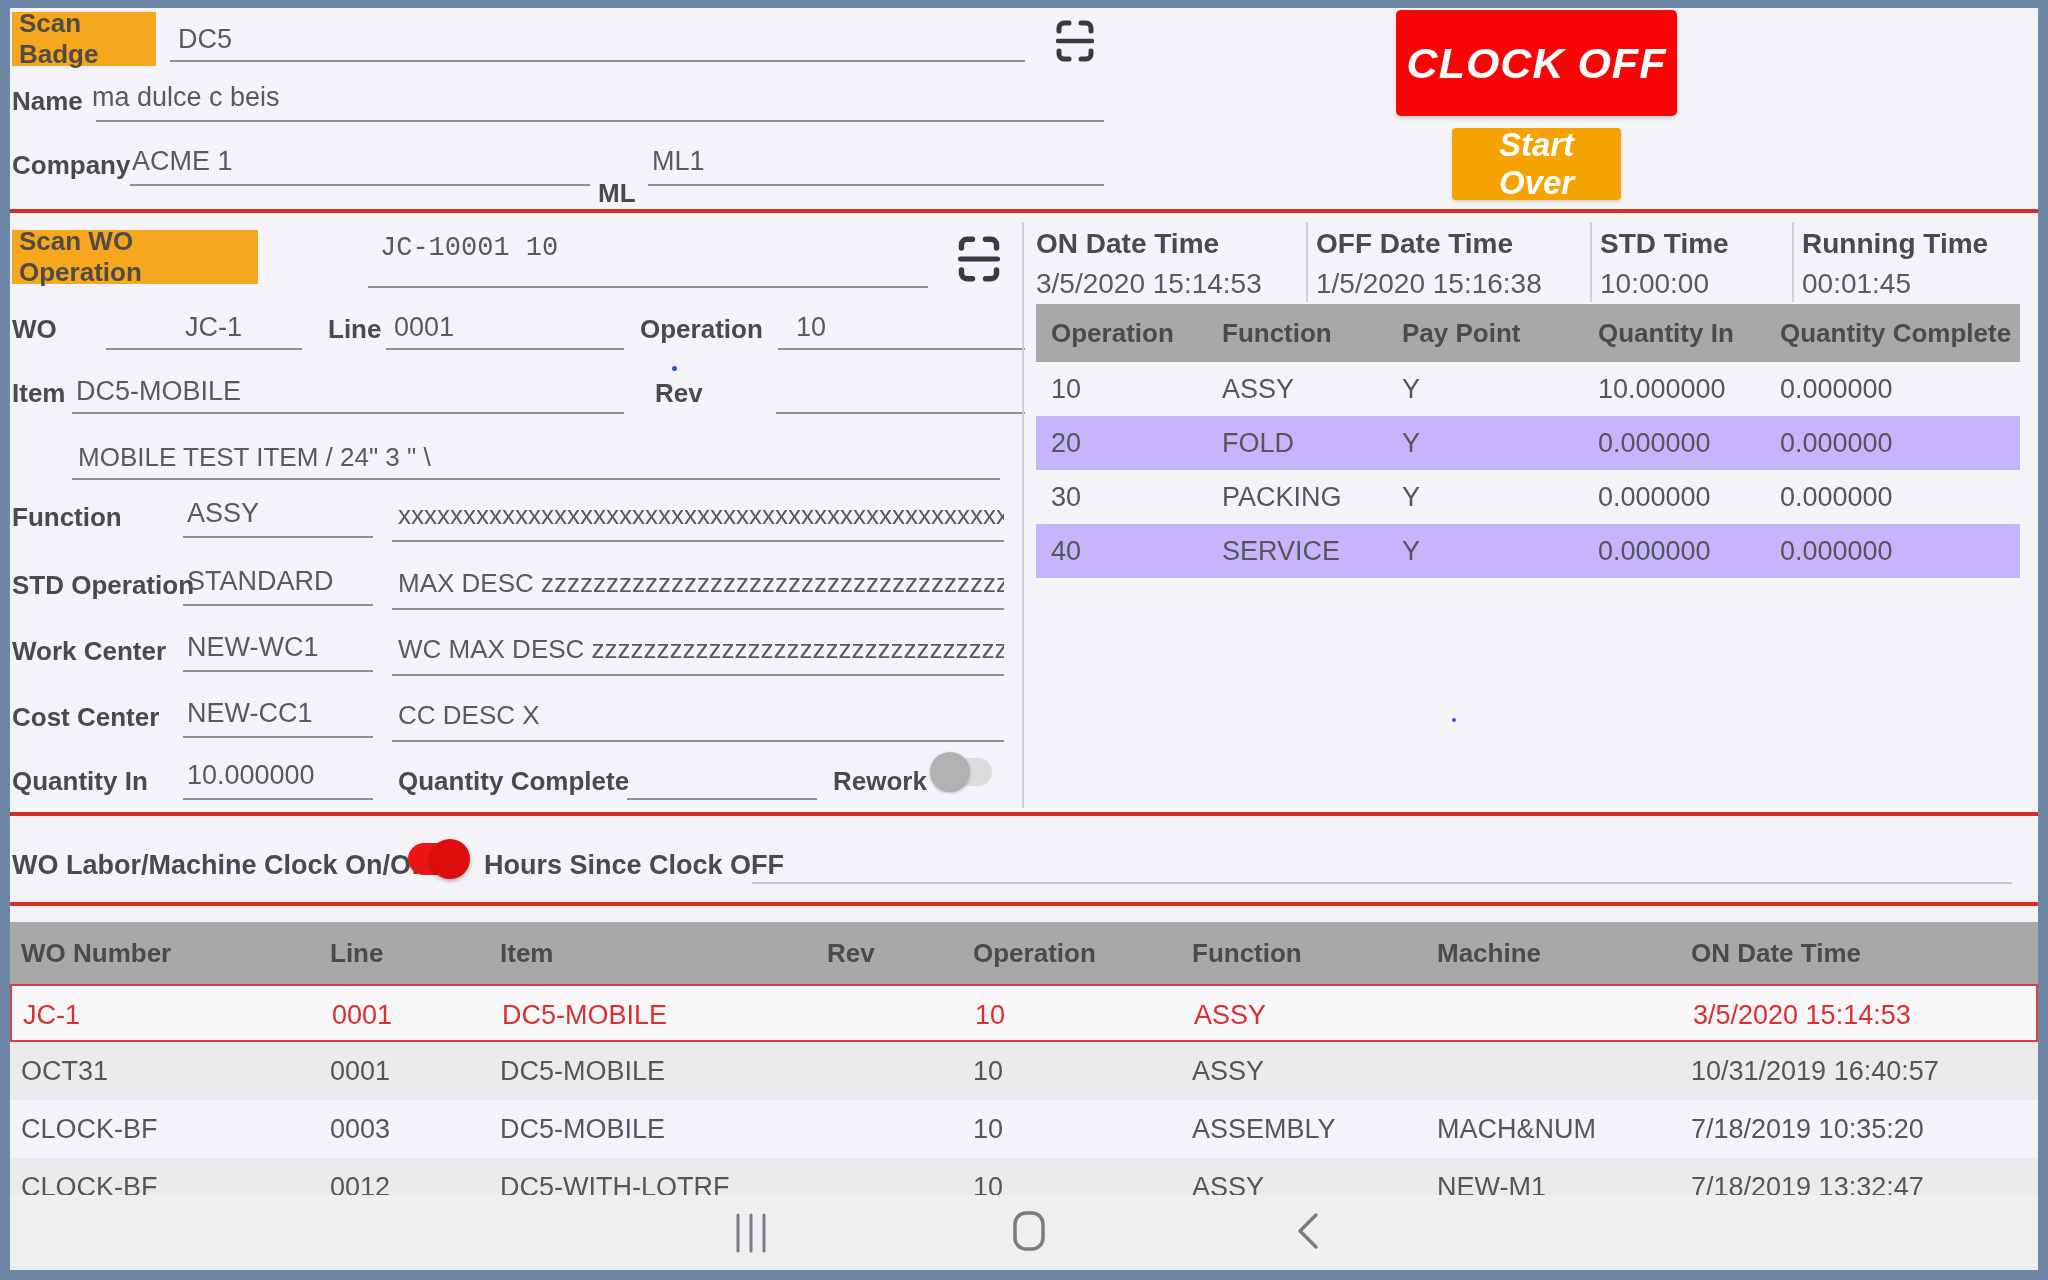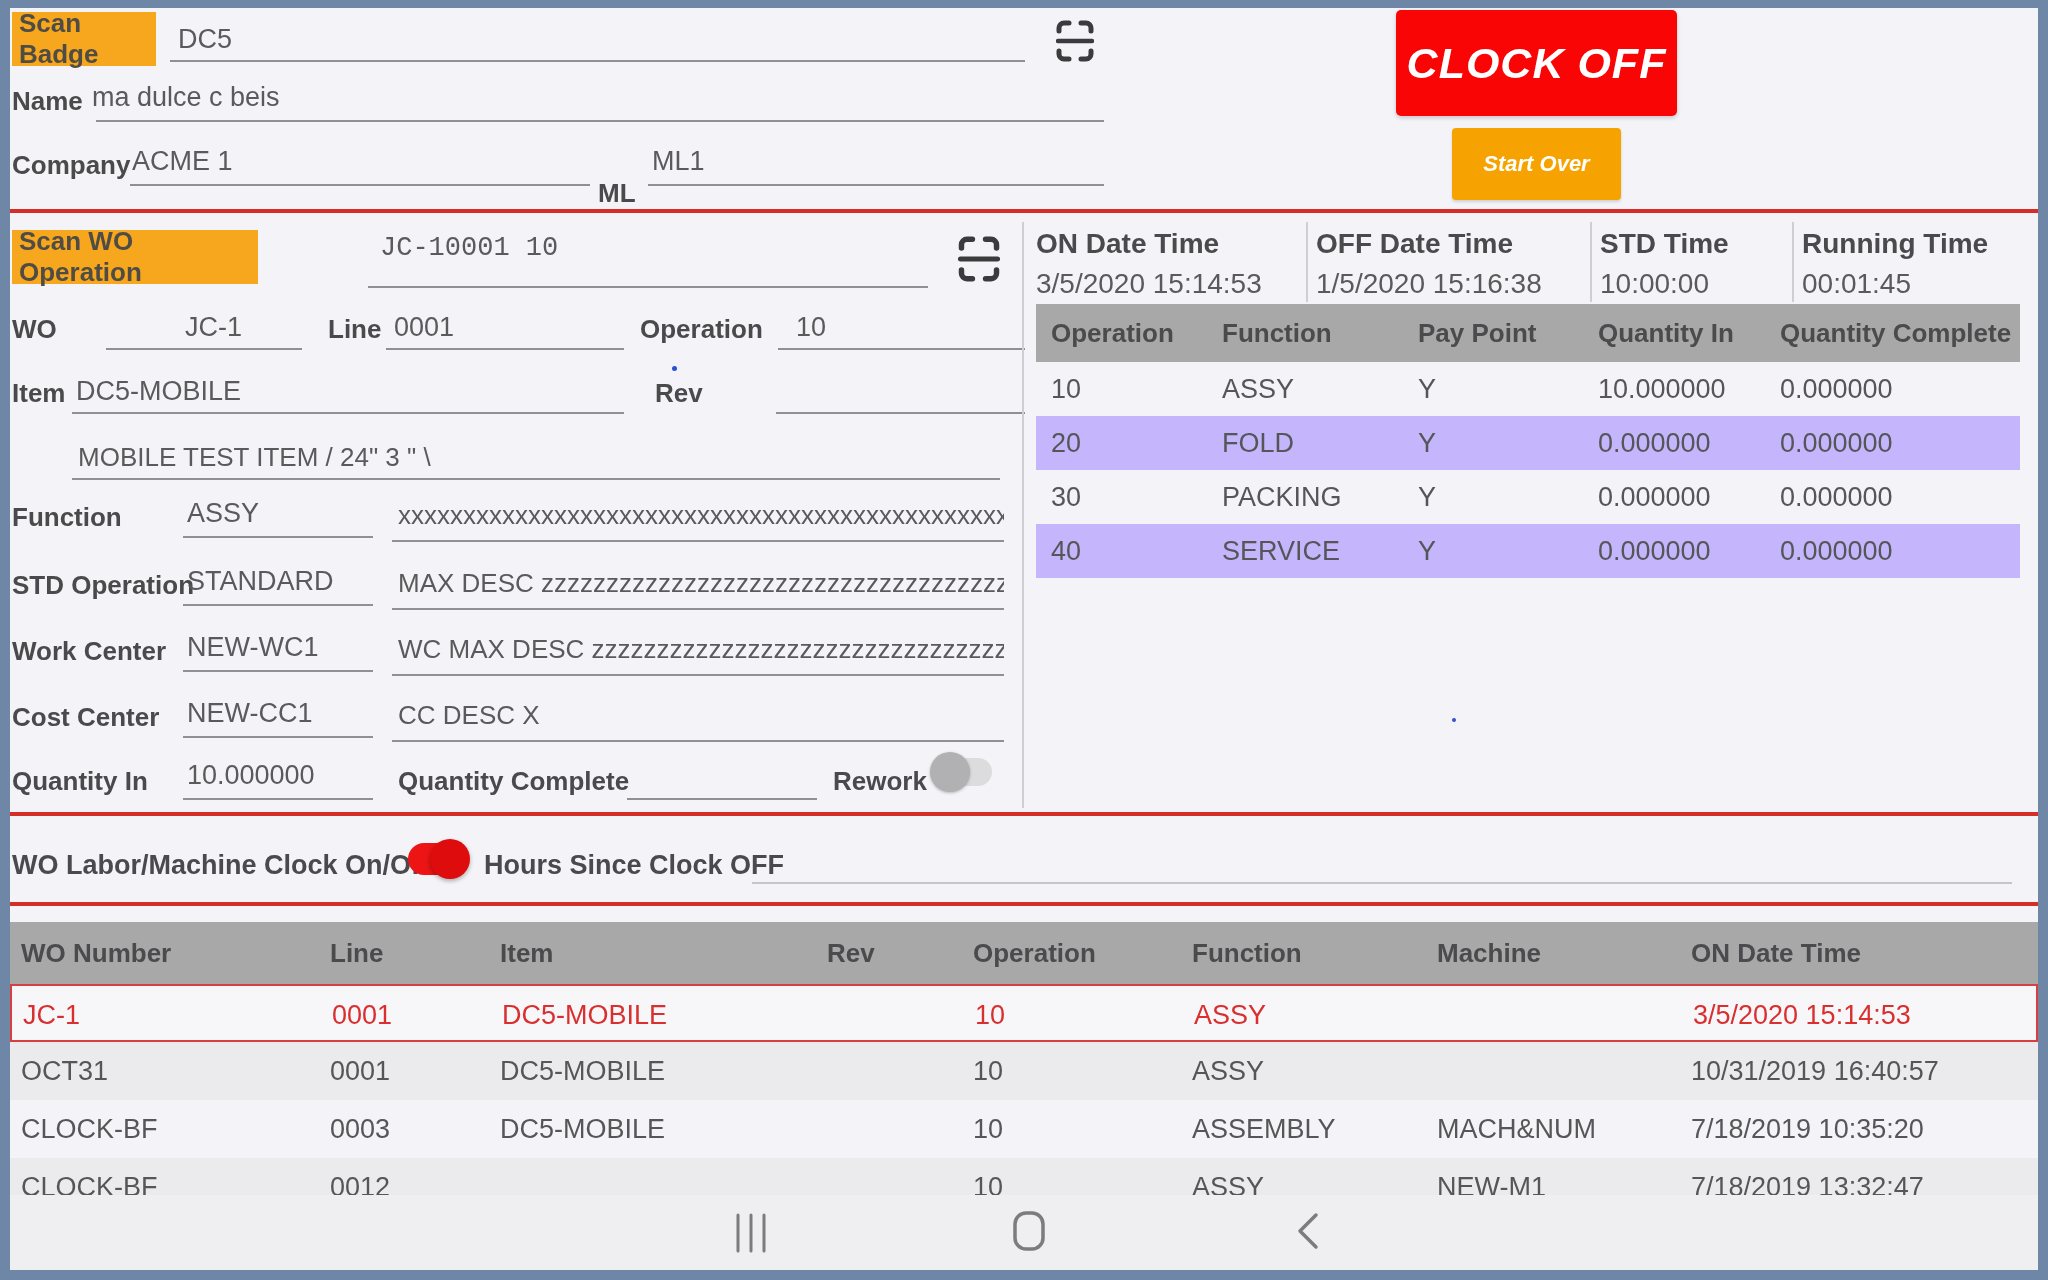--- a/index.html
+++ b/index.html
@@ -13,37 +13,37 @@
   .val{position:absolute;font-size:27px;color:#5a5a5c;white-space:nowrap;}
   .desc{position:absolute;font-size:26px;color:#5a5a5c;white-space:nowrap;overflow:hidden;}
   .u{position:absolute;height:2px;background:#909092;}
   .u2{position:absolute;height:2px;background:#c6c6c9;}
   .orange-tag{position:absolute;background:#F6A71E;font-weight:bold;font-size:26px;color:#4f4c46;
     display:flex;align-items:center;padding-left:7px;box-sizing:border-box;}
   .red-div{position:absolute;height:4px;background:#D52E28;left:10px;width:2028px;}
   .btn{position:absolute;display:flex;align-items:center;justify-content:center;
     color:#fff;font-weight:bold;border:none;cursor:pointer;font-style:italic;}
   #clock-off{left:1396px;top:10px;width:281px;height:106px;background:#FA0505;font-size:43px;border-radius:5px;letter-spacing:1px;box-shadow:0 2px 4px rgba(0,0,0,.18);}
-  #start-over{left:1452px;top:128px;width:169px;height:72px;background:#F6A301;font-size:22px;border-radius:4px;box-shadow:0 2px 3px rgba(0,0,0,.15);}
+  #start-over{left:1452px;top:128px;width:169px;height:72px;background:#F6A301;font-size:33px;border-radius:4px;box-shadow:0 2px 3px rgba(0,0,0,.15);}
   .vline{position:absolute;width:2px;background:#cfcfd2;}
   
   .toggle{position:absolute;}
   .toggle .track{position:absolute;border-radius:16px;}
   .toggle .thumb{position:absolute;border-radius:50%;}
   #rework-toggle .track{left:10px;top:6px;width:52px;height:28px;background:#dcdcdf;}
   #rework-toggle .thumb{left:0;top:0;width:40px;height:40px;background:#b1b1b4;box-shadow:0 1px 3px rgba(0,0,0,.25);}
   #clock-toggle .track{left:0;top:5px;width:56px;height:32px;background:#ec1414;}
   #clock-toggle .thumb{left:22px;top:1px;width:40px;height:40px;background:#de0c0c;box-shadow:0 2px 4px rgba(0,0,0,.3);}
   
   #ops-header{left:1036px;top:304px;width:984px;height:58px;background:#A8A8A8;}
   .ops-hcell{position:absolute;top:0;height:58px;display:flex;align-items:center;font-weight:bold;font-size:26px;color:#4b4b4d;white-space:nowrap;}
   .ops-row{position:absolute;left:1036px;width:984px;height:54px;}
   .ops-row.alt{background:#c4b5fd;}
   .ops-cell{position:absolute;top:0;height:54px;display:flex;align-items:center;font-size:27px;color:#565658;white-space:nowrap;}
-  .oc0{left:15px;} .oc1{left:186px;} .oc2{left:382px;} .oc3{left:562px;} .oc4{left:744px;}
+  .oc0{left:15px;} .oc1{left:186px;} .oc2{left:366px;} .oc3{left:562px;} .oc4{left:744px;}
   
   #wo-table{left:10px;top:922px;width:2028px;height:273px;overflow:hidden;}
   #wo-thead{position:absolute;left:0;top:0;width:2028px;height:62px;background:#A8A8A8;}
   .wo-hcell{position:absolute;top:0;height:62px;display:flex;align-items:center;font-weight:bold;font-size:26px;color:#4b4b4d;white-space:nowrap;}
   .wo-row{position:absolute;left:0;width:2028px;height:58px;box-sizing:border-box;}
   .wo-row.alt{background:#ebebee;}
   .wo-row.selected{background:#f7f7fa;border:2px solid #d84040;}
   .wo-row.selected .wo-cell{color:#D92F2F;}
   .wo-cell{position:absolute;top:0;height:58px;display:flex;align-items:center;font-size:27px;color:#565658;white-space:nowrap;}
   .wc0{left:11px;} .wc1{left:320px;} .wc2{left:490px;} .wc3{left:817px;} .wc4{left:963px;}
@@ -270,20 +270,21 @@
           <div class="wo-cell wc2">DC5-MOBILE</div>
           <div class="wo-cell wc3"></div>
           <div class="wo-cell wc4">10</div>
           <div class="wo-cell wc5">ASSEMBLY</div>
           <div class="wo-cell wc6">MACH&amp;NUM</div>
           <div class="wo-cell wc7">7/18/2019 10:35:20</div>
         </div>
         <div class="wo-row alt" style="top: 236px;">
           <div class="wo-cell wc0">CLOCK-BF</div>
           <div class="wo-cell wc1">0012</div>
+          <div class="wo-cell wc2">DC5-WITH-LOTRF</div>
           <div class="wo-cell wc3"></div>
           <div class="wo-cell wc4">10</div>
           <div class="wo-cell wc5">ASSY</div>
           <div class="wo-cell wc6">NEW-M1</div>
           <div class="wo-cell wc7">7/18/2019 13:32:47</div>
         </div>
       </div>
   </div>
 
   <div id="nav-bar" class="abs">

